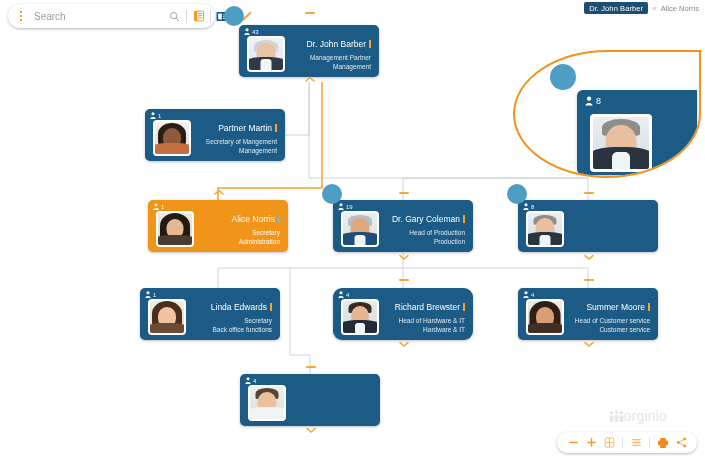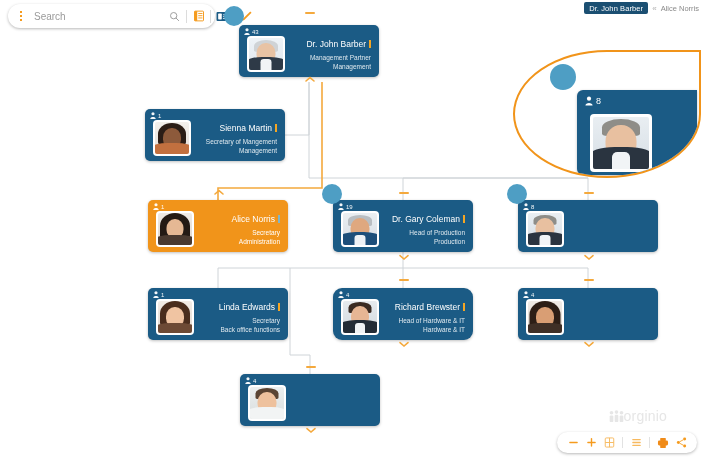--- a/index.html
+++ b/index.html
@@ -347,21 +347,21 @@
     <div class="node-photo">
       <div class="face">
         <div class="bg" style="background:linear-gradient(#f3f0ec,#e4ded7);"></div>
         <div class="hair" style="top:1px;width:28px;height:22px;background:#2b1d16;"></div>
         <div class="head" style="top:6px;width:18px;height:20px;background:#8d5a3b;"></div>
         <div class="body" style="width:40px;height:11px;background:#c2703f;"></div>
       </div>
     </div>
     <div class="node-text">
       <div class="node-name">
-        <span>Sienna Martin</span>
+        <span>Partner Martin</span>
         <span class="name-bar"></span>
       </div>
       <div class="node-title">Secretary of Mangement</div>
       <div class="node-dept">Management</div>
     </div>
   </div>
 
   <div class="node selected" style="left:148px; top:200px;">
     <div class="node-badge">
       <svg class="person-glyph" viewBox="0 0 8 9">
@@ -427,21 +427,21 @@
       <div class="face">
         <div class="bg" style="background:linear-gradient(#e9eef2,#d6dee5);"></div>
         <div class="hair" style="top:2px;width:23px;height:10px;background:#8e8d88;"></div>
         <div class="head" style="top:5px;width:19px;height:21px;background:#e8c0a0;"></div>
         <div class="body" style="width:40px;height:13px;background:#2a3440;"></div>
         <div class="shirt" style="width:11px;height:10px;background:#f1f4f6;"></div>
       </div>
     </div>
   </div>
 
-  <div class="node" style="left:148px; top:288px;">
+  <div class="node" style="left:140px; top:288px;">
     <div class="node-badge">
       <svg class="person-glyph" viewBox="0 0 8 9">
           <circle cx="4" cy="2.2" r="2.1" fill="#fff"></circle>
           <path d="M0.4 9 C0.4 5.6 7.6 5.6 7.6 9 Z" fill="#fff"></path>
         </svg>
       <span>1</span>
     </div>
     <div class="node-photo">
       <div class="face">
         <div class="bg" style="background:linear-gradient(#f2ece6,#e1d8d0);"></div>
@@ -495,20 +495,28 @@
         </svg>
       <span>4</span>
     </div>
     <div class="node-photo">
       <div class="face">
         <div class="bg" style="background:linear-gradient(#f0ebe6,#ded5cd);"></div>
         <div class="hair" style="top:0px;width:31px;height:27px;background:#2d1e16;"></div>
         <div class="head" style="top:6px;width:18px;height:20px;background:#d99e74;"></div>
         <div class="body" style="width:40px;height:10px;background:#3f2f26;"></div>
       </div>
+    </div>
+    <div class="node-text">
+      <div class="node-name">
+        <span>Summer Moore</span>
+        <span class="name-bar"></span>
+      </div>
+      <div class="node-title">Head of Customer service</div>
+      <div class="node-dept">Customer service</div>
     </div>
   </div>
 
   <div class="node" style="left:240px; top:374px;">
     <div class="node-badge">
       <svg class="person-glyph" viewBox="0 0 8 9">
           <circle cx="4" cy="2.2" r="2.1" fill="#fff"></circle>
           <path d="M0.4 9 C0.4 5.6 7.6 5.6 7.6 9 Z" fill="#fff"></path>
         </svg>
       <span>4</span>

